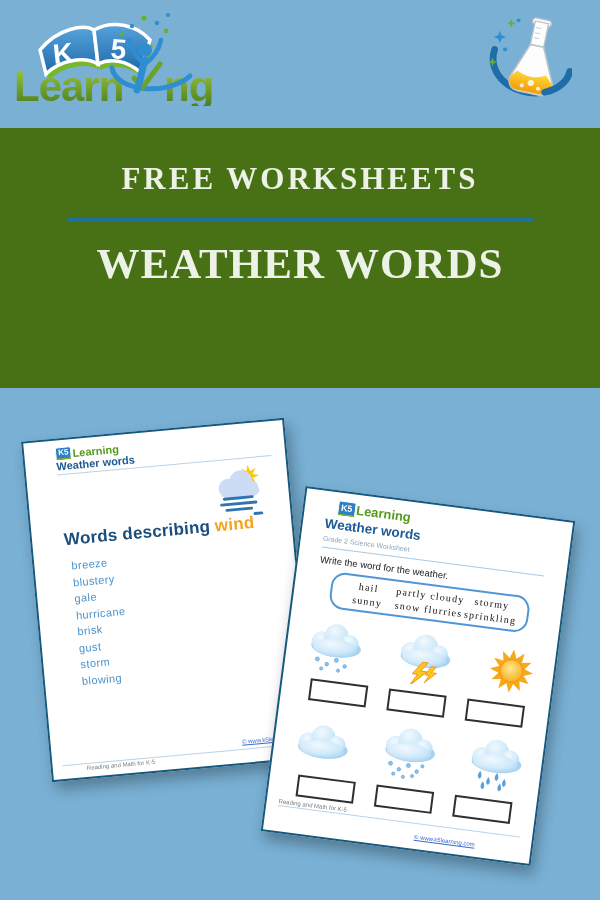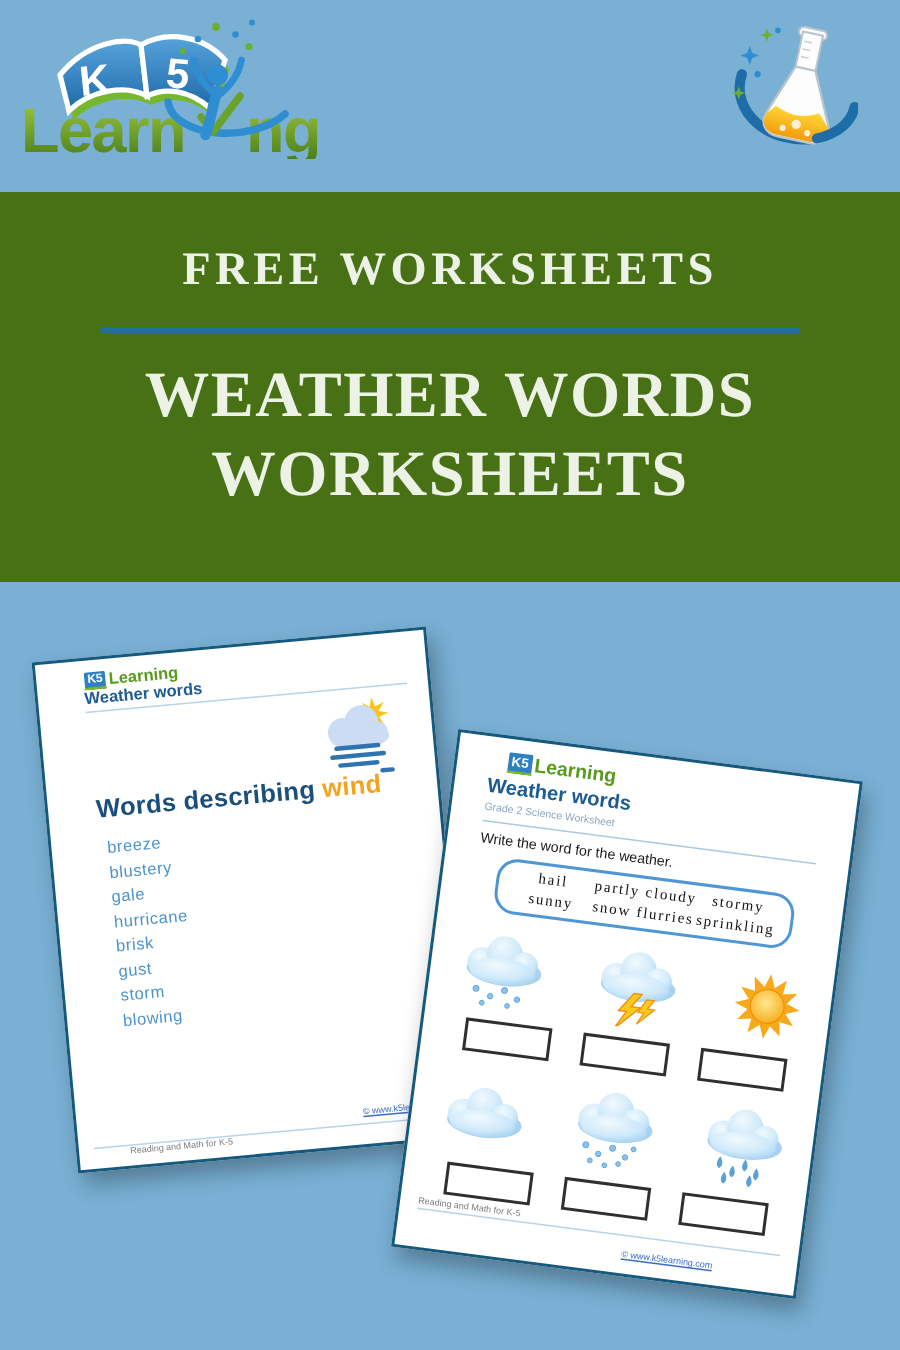--- a/index.html
+++ b/index.html
@@ -157,21 +157,20 @@
     <circle cx="20" cy="34" r="2" fill="#2f8ed2"></circle>
       <circle cx="33" cy="6" r="1.8" fill="#2f8ed2"></circle>
   </svg>
 </div>
 
 <div class="banner">
   <div class="kicker">FREE WORKSHEETS</div>
   <div class="divider"></div>
   <div class="big-title">
     <div>WEATHER WORDS</div>
-    <div>WORKSHEETS</div>
   </div>
 </div>
 
 <div class="page page-left">
   <div class="pl-logo mini-logo">
     <span class="mini-book">K5</span>
     <span class="mini-learning">Learning</span>
   </div>
   <div class="pl-title">Weather words</div>
   <div class="pl-hr"></div>

